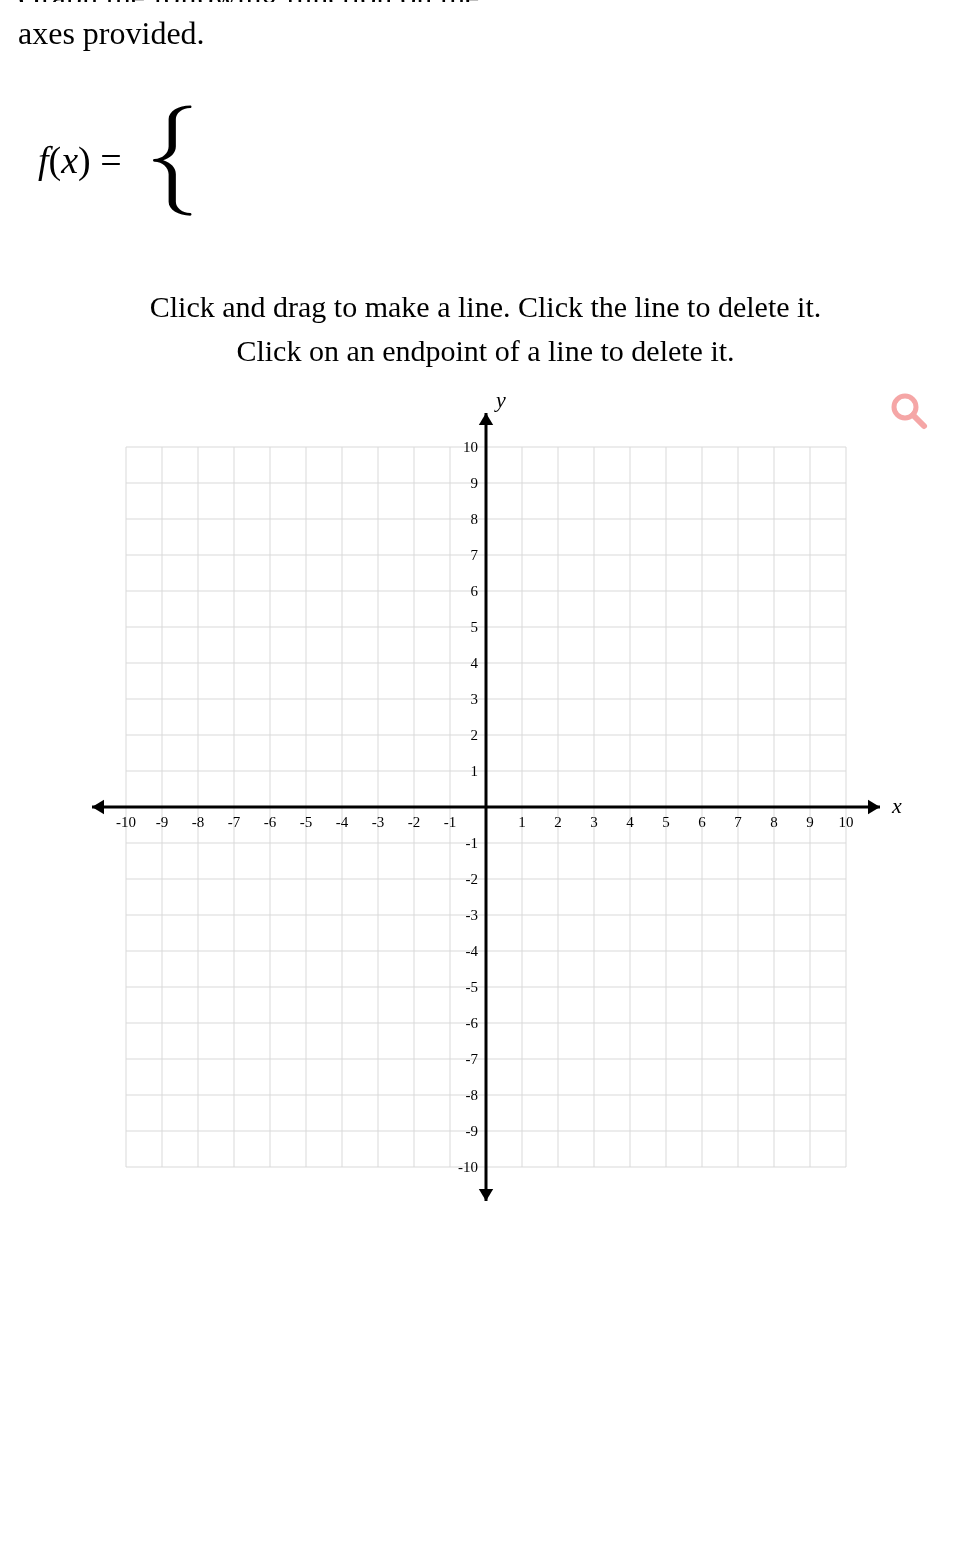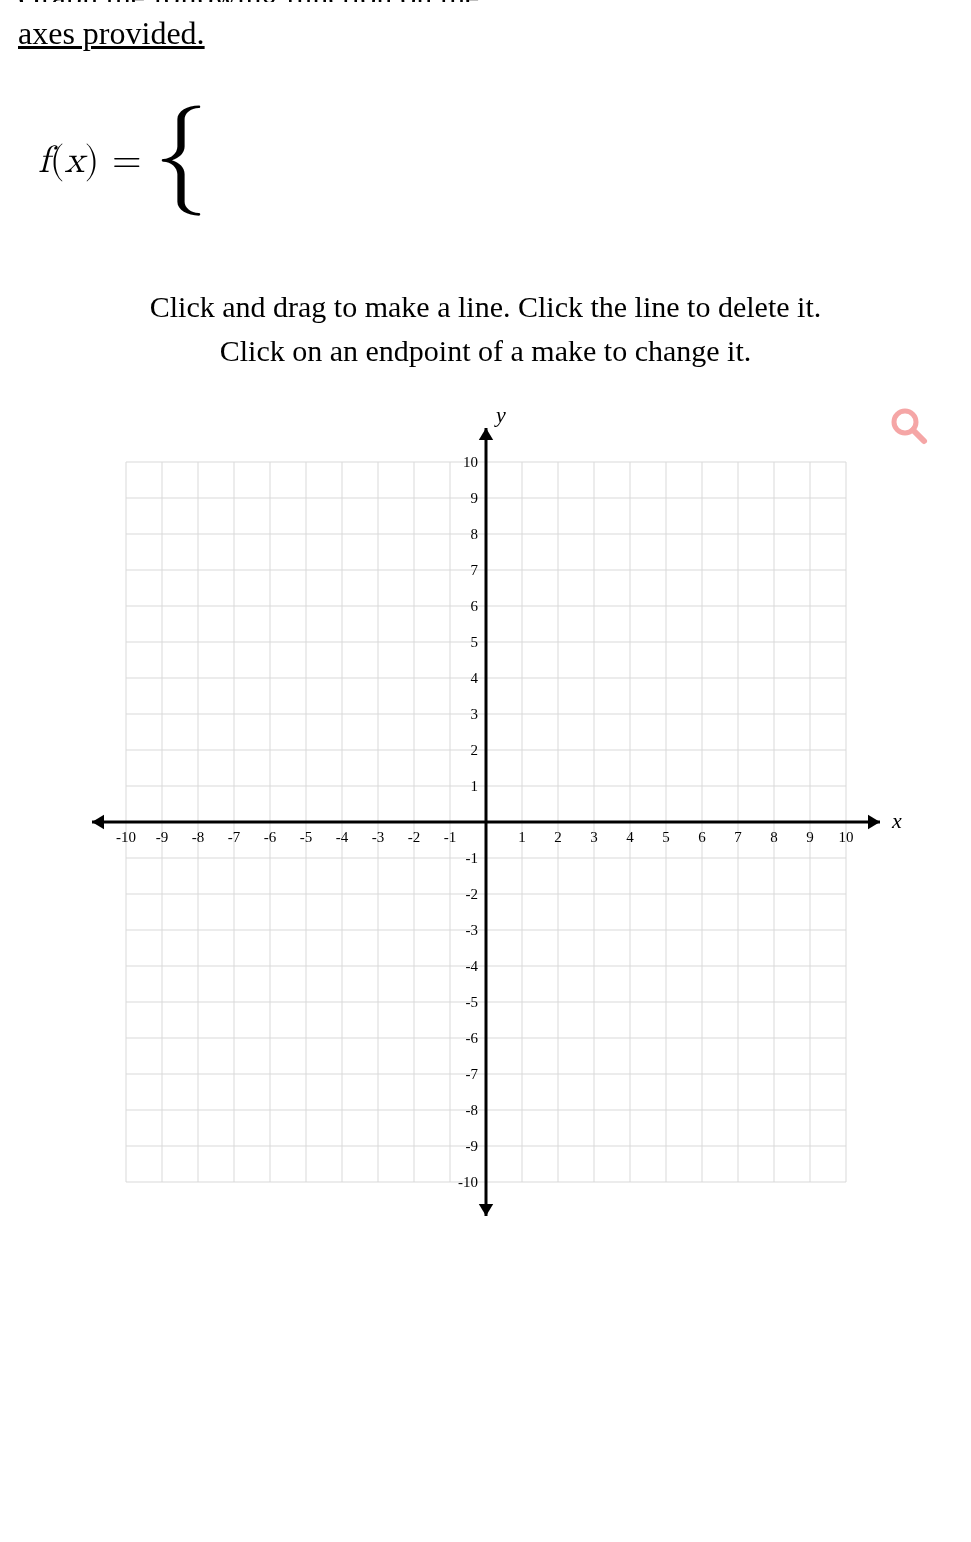--- a/index.html
+++ b/index.html
@@ -14,30 +14,30 @@
     line-height: 1.35;
   }
   .title-line { margin: 0 0 50px 0; }
   .fn-block {
     display: flex;
     align-items: center;
     font-family: 'Latin Modern Math', 'STIX Two Math', 'Cambria Math', Georgia, serif;
     font-size: 38px;
     margin: 0 0 70px 20px;
   }
-  .fn-lhs { margin-right: 12px; white-space: nowrap; }
+  .fn-lhs { margin-right: 23px; white-space: nowrap; font-family: Liberation Serif, serif; }
   .brace { font-size: 110px; line-height: 1; font-weight: 300; margin-right: 12px; position: relative; top: -6px; }
   .cases-table { border-collapse: separate; border-spacing: 28px 10px; }
   .cases-table td { padding: 0 12px; white-space: nowrap; }
   .for-col { font-family: Georgia, serif; }
   .instructions {
     text-align: center;
     font-size: 30px;
     padding: 0 40px;
-    margin-bottom: 30px;
+    margin-bottom: 15px;
     line-height: 1.45;
   }
   .chart-wrap {
     position: relative;
     width: 100%;
     display: flex;
     justify-content: center;
   }
   .zoom-btn {
     position: absolute;
@@ -49,38 +49,38 @@
   }
   .it { font-style: italic; }
 </style>
 </head>
 <body>
 
 <div class="title-line" style="margin-top:-24px; overflow:hidden; height:26px;">
   <span>Graph the following function on the</span>
 </div>
 
-<div class="title-line" style="margin-top:-40px;text-decoration:underline;">
+<div class="title-line" style="margin-top:-40px;">
   <span>axes provided.</span>
 </div>
 
 <div class="fn-block">
   <span class="fn-lhs">
     <span class="it">f</span>(<span class="it">x</span>) =
   </span>
   <span class="brace">{</span>
   <table class="cases-table">
     <tbody>
   </tbody>
     </table>
 </div>
 
 <div class="instructions">
   <div>Click and drag to make a line. Click the line to delete it.</div>
-  <div>Click on an endpoint of a make to change it.</div>
+  <div>Click on an endpoint of a line to delete it.</div>
 </div>
 
 <div class="chart-wrap">
   <div class="zoom-btn">
     <svg width="40" height="40" viewBox="0 0 40 40">
       <circle cx="16" cy="16" r="11" fill="none" stroke="#f5a6a6" stroke-width="5"></circle>
       <line x1="24" y1="24" x2="35" y2="35" stroke="#f5a6a6" stroke-width="6" stroke-linecap="round"></line>
     </svg>
   </div>
   <svg id="grid-svg" width="840" height="840" viewBox="0 0 840 840">

